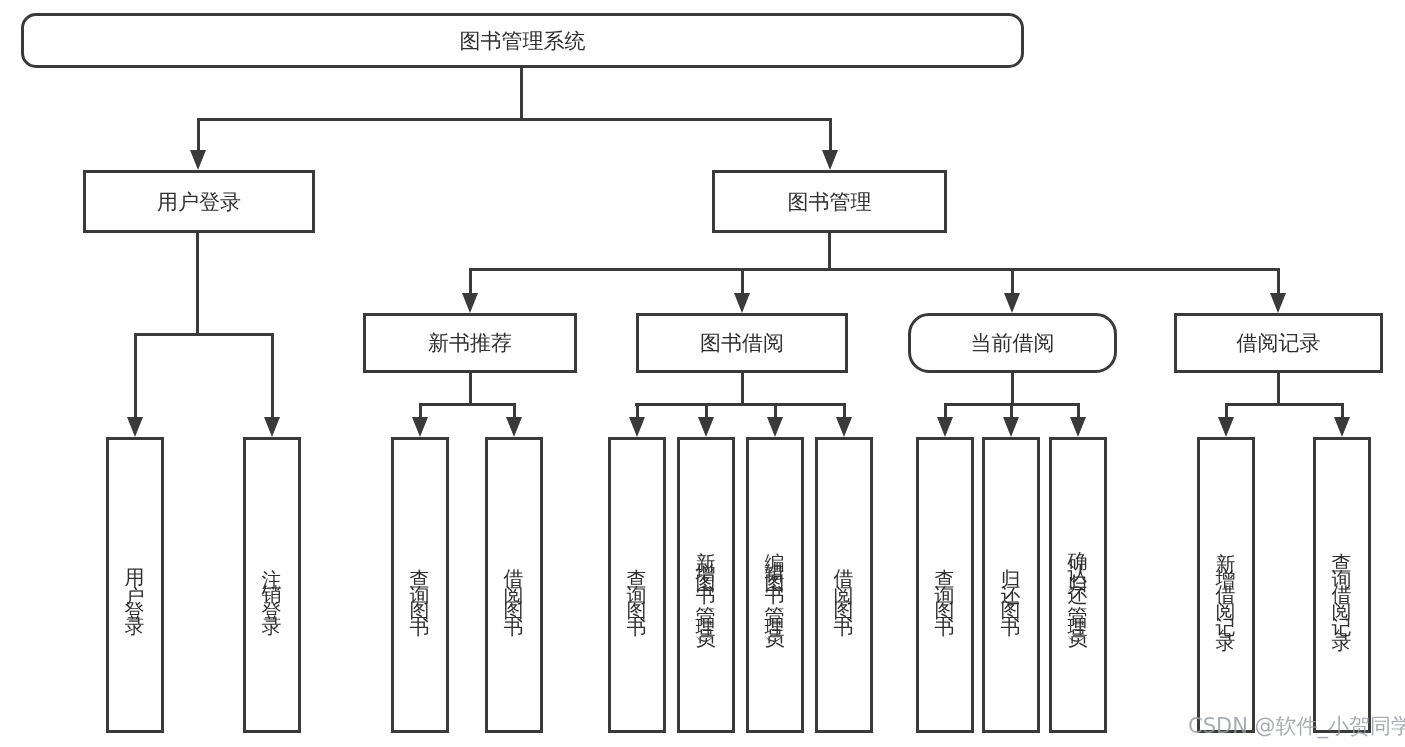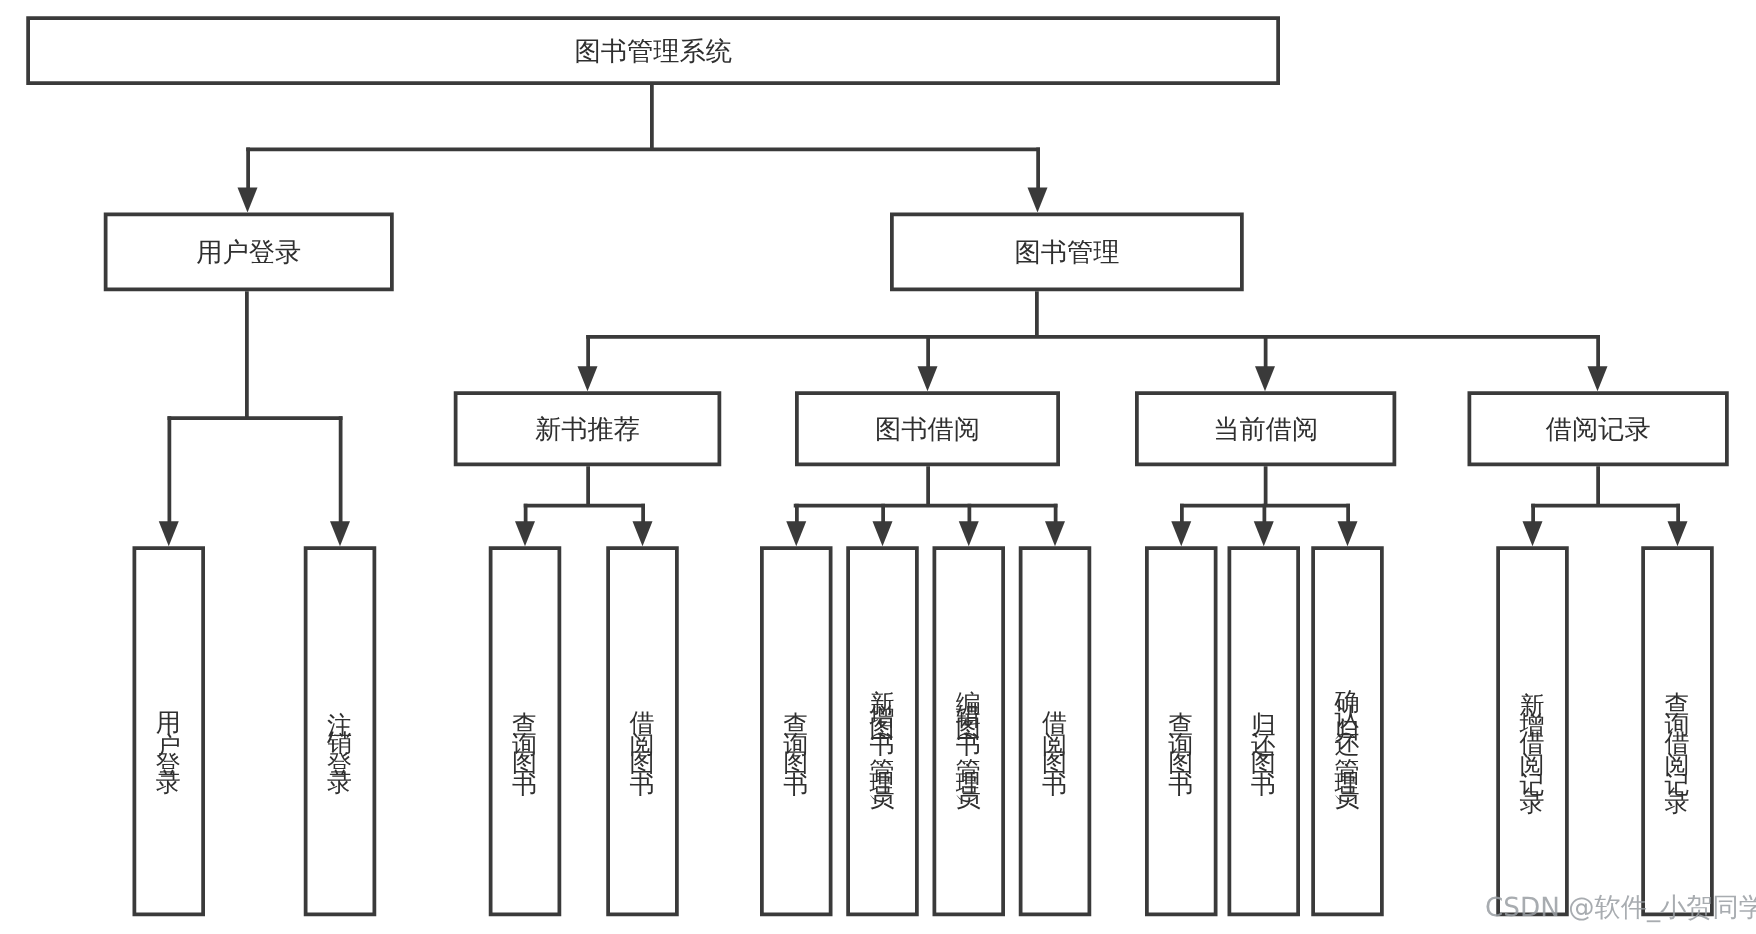--- a/index.html
+++ b/index.html
@@ -27,35 +27,35 @@
   .watermark{
     position:absolute;left:1188px;top:712px;font-size:21px;color:#999ea3;opacity:.85;
     white-space:nowrap;z-index:6;
   }
 </style>
 </head>
 <body>
 
 <div class="canvas">
 
-  <div class="node" style="left:21px;top:13px;width:1003px;height:55px;">
+  <div class="node" style="left:21px;top:13px;width:1003px;height:55px;border-radius:15px;">
     <span class="hlabel">图书管理系统</span>
   </div>
 
   <div class="vline" style="left:520px;top:68px;height:52px;"></div>
   <div class="hline" style="left:197px;top:118px;width:635px;"></div>
   <div class="vline" style="left:197px;top:118px;height:34px;"></div>
   <div class="ahead" style="left:190px;top:150px;"></div>
   <div class="vline" style="left:829px;top:118px;height:34px;"></div>
   <div class="ahead" style="left:822px;top:150px;"></div>
 
   <div class="node" style="left:83px;top:170px;width:232px;height:63px;">
     <span class="hlabel">用户登录</span>
   </div>
-  <div class="node" style="left:712px;top:170px;width:283px;height:63px;align-items:center;">
+  <div class="node" style="left:712px;top:170px;width:235px;height:63px;align-items:center;">
     <span class="hlabel">图书管理</span>
   </div>
 
   <div class="vline" style="left:196px;top:233px;height:102px;"></div>
   <div class="hline" style="left:134px;top:333px;width:140px;"></div>
   <div class="vline" style="left:134px;top:333px;height:86px;"></div>
   <div class="ahead" style="left:127px;top:417px;"></div>
   <div class="vline" style="left:271px;top:333px;height:86px;"></div>
   <div class="ahead" style="left:264px;top:417px;"></div>
 
@@ -69,21 +69,21 @@
   <div class="ahead" style="left:1004px;top:293px;"></div>
   <div class="vline" style="left:1277px;top:268px;height:27px;"></div>
   <div class="ahead" style="left:1270px;top:293px;"></div>
 
   <div class="node" style="left:636px;top:313px;width:212px;height:60px;">
     <span class="hlabel">图书借阅</span>
   </div>
   <div class="node" style="left:363px;top:313px;width:214px;height:60px;">
     <span class="hlabel">新书推荐</span>
   </div>
-  <div class="node" style="left:908px;top:313px;width:209px;height:60px;">
+  <div class="node" style="left:908px;top:313px;width:209px;height:60px;border-radius:21px;">
     <span class="hlabel">当前借阅</span>
   </div>
   <div class="node" style="left:1174px;top:313px;width:209px;height:60px;">
     <span class="hlabel">借阅记录</span>
   </div>
 
   <div class="vline" style="left:469px;top:373px;height:32px;"></div>
   <div class="hline" style="left:419px;top:403px;width:97px;"></div>
   <div class="vline" style="left:419px;top:403px;height:16px;"></div>
   <div class="ahead" style="left:412px;top:417px;"></div>

